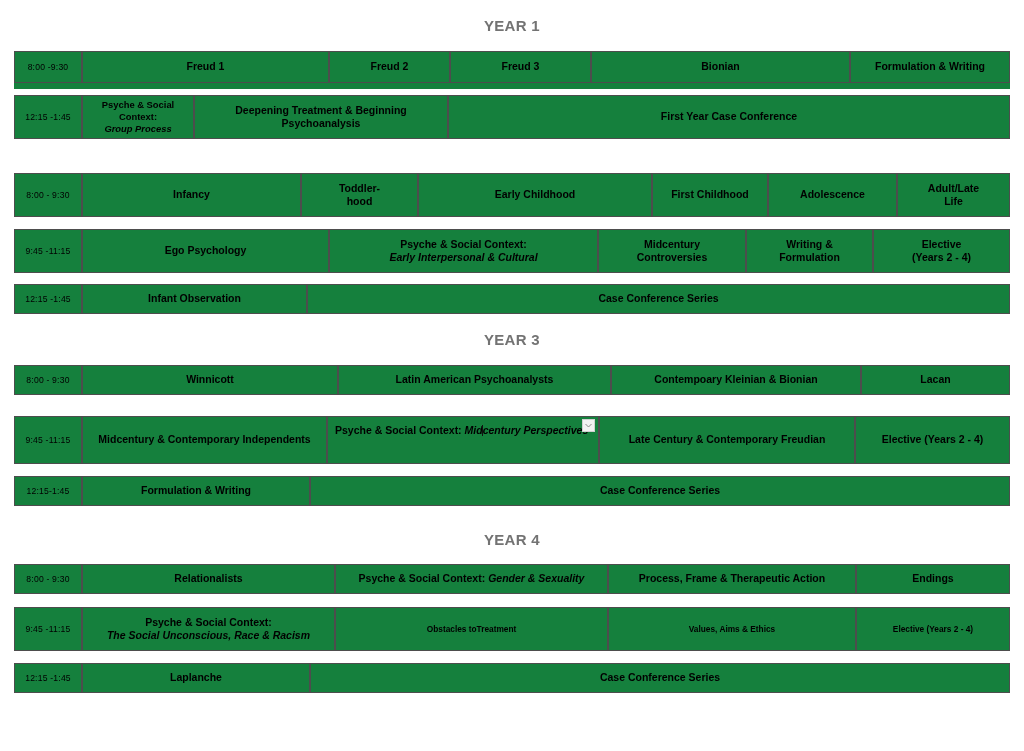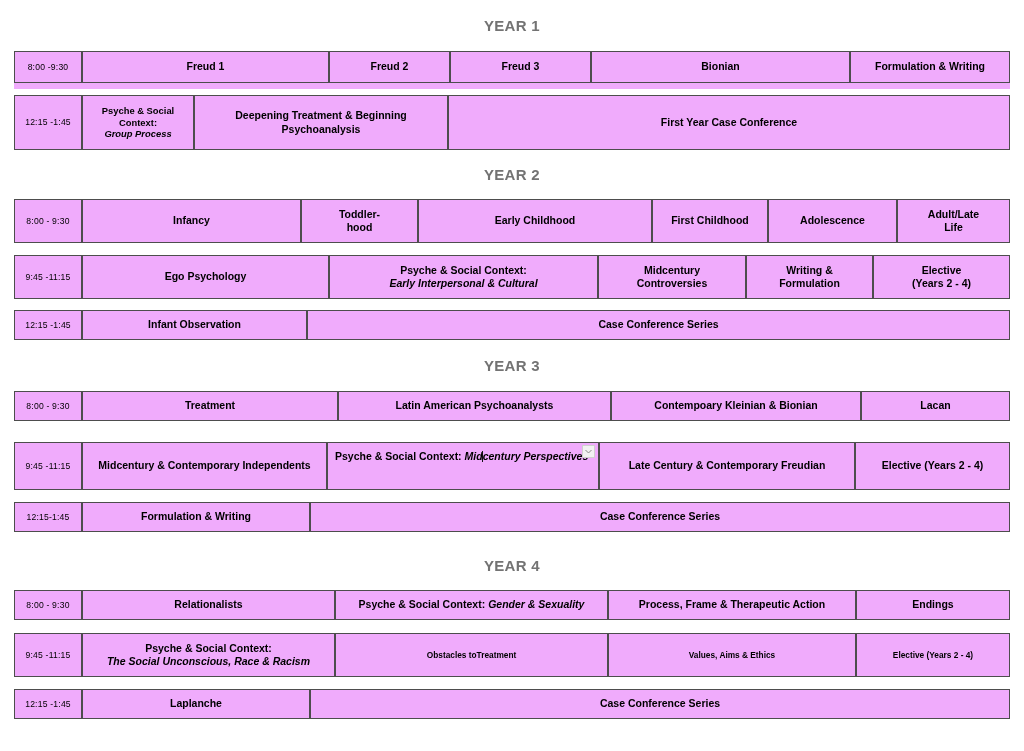--- a/index.html
+++ b/index.html
@@ -39,21 +39,21 @@
   .sched-table {
     border-collapse: separate;
     border-spacing: 0;
     table-layout: fixed;
     width: 996px;
     margin: 0 auto;
   }
 
   .sched-table td {
     border: 1.4px solid #4d4d4d;
-    background: #f0abfc;
+    background: #15803d;
     text-align: center;
     vertical-align: middle;
     font-weight: bold;
     font-size: 10.5px;
     line-height: 1.25;
     padding: 2px 3px;
     box-sizing: border-box;
     overflow: hidden;
   }
 
@@ -83,21 +83,21 @@
   .row-spacer td {
     border: none;
     padding: 0;
     height: 6px;
   }
 
   
   .h32 td { height: 32px; }
   .h44 td { height: 44px; }
   .h48 td { height: 48px; }
-  .h52 td { height: 55px; }
+  .h52 td { height: 44px; }
   .h30 td { height: 30px; }
 
   
   .caret {
     display: inline-block;
     width: 1px;
     height: 11px;
     background: #111;
     vertical-align: -2px;
     margin: 0 -0.5px;
@@ -178,21 +178,20 @@
             <span class="two-line">Psychoanalysis</span>
           </td>
           <td>First Year Case Conference</td>
         </tr>
       </tbody>
     </table>
   </div>
 
   <div class="year-block">
     <div style="height:17px"></div>
-    <div class="year-title">YEAR 2</div>
     <div style="height:17px"></div>
 
     <table class="sched-table">
       <colgroup>
         <col style="width:68px">
           <col style="width:219px">
           <col style="width:117px">
         <col style="width:234px">
           <col style="width:116px">
           <col style="width:129px">
@@ -279,21 +278,21 @@
       <colgroup>
         <col style="width:68px">
           <col style="width:256px">
           <col style="width:273px">
         <col style="width:250px">
           <col style="width:149px">
       </colgroup>
       <tbody>
         <tr class="h30">
           <td class="time">8:00 - 9:30</td>
-          <td>Treatment</td>
+          <td>Winnicott</td>
           <td>Latin American Psychoanalysts</td>
           <td>Contempoary Kleinian &amp; Bionian</td>
           <td>Lacan</td>
         </tr>
       </tbody>
     </table>
 
     <div style="height:21px"></div>
 
     <table class="sched-table">

